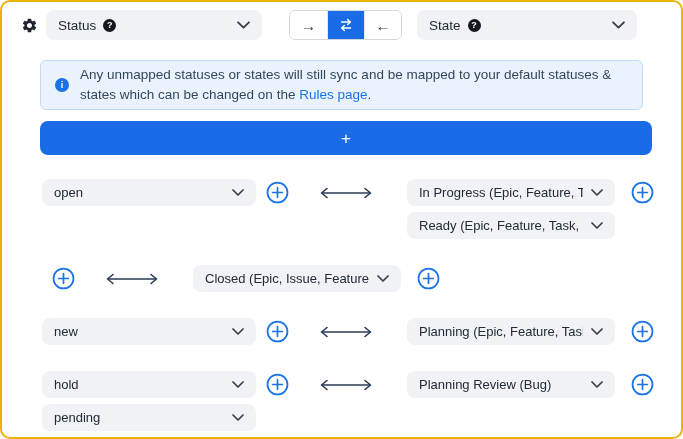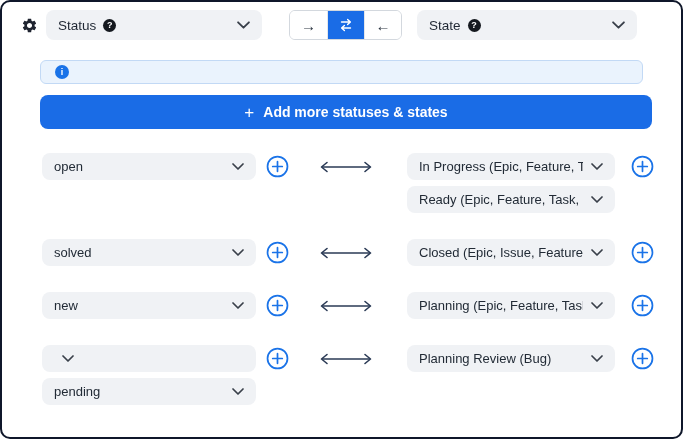--- a/index.html
+++ b/index.html
@@ -1,17 +1,17 @@
 <!DOCTYPE html>
 <html><head>
 <meta charset="utf-8">
 <style>
   html,body{margin:0;padding:0;background:#fff;}
   body{font-family:"Liberation Sans",sans-serif;}
-  .app{position:relative;width:683px;height:439px;box-sizing:border-box;border:2px solid #0f172a;
+  .app{position:relative;width:683px;height:439px;box-sizing:border-box;border:2px solid #eab308;
        border-radius:10px;background:#fff;overflow:hidden;}
 
   
   .topbar{display:flex;align-items:center;margin:8px 0 0 18px;}
   .gear-btn{width:18px;height:18px;border:none;background:none;padding:0;cursor:pointer;display:flex;align-items:center;justify-content:center;}
   .pill{display:flex;align-items:center;background:#f0f2f5;border-radius:8px;height:30px;
         padding:0 12px;box-sizing:border-box;cursor:pointer;}
   .top-label{font-size:13.5px;color:#1f2733;}
   .help-badge{width:13px;height:13px;border-radius:50%;background:#15191f;color:#fff;font-size:9px;
               font-weight:bold;display:inline-flex;align-items:center;justify-content:center;margin-left:7px;flex:none;}
@@ -96,25 +96,25 @@
       <span class="help-badge">?</span>
       <span class="spacer"></span>
       <svg class="chev" width="13" height="8" viewBox="0 0 12 7">
         <path d="M1 1 L6 6 L11 1" fill="none" stroke="#39404a" stroke-width="1.7" stroke-linecap="round" stroke-linejoin="round"></path>
       </svg>
     </div>
   </div>
 
   <div class="banner">
     <span class="info-icon">i</span>
+    <span><span>Any unmapped statuses or states will still sync and be mapped to your default statuses &amp; states which can be changed on the </span><a>Rules page</a><span>.</span></span>
   </div>
 
   <button class="add-btn">
     <span class="add-plus">+</span>
-    <span>Add more statuses &amp; states</span>
   </button>
 
   <div class="mappings" id="mappings">
   <div class="map-group">
     <div class="col left-col">
   <div class="map-pill">
     <span class="pill-label">open</span>
 
   <svg class="chev" width="12" height="7" viewBox="0 0 12 7">
     <path d="M1 1 L6 6 L11 1" fill="none" stroke="#39404a" stroke-width="1.7" stroke-linecap="round" stroke-linejoin="round"></path>
@@ -157,110 +157,102 @@
   <button class="plus-btn">
     <svg width="23" height="23" viewBox="0 0 24 24">
       <circle cx="12" cy="12" r="10.4" fill="none" stroke="#1a73e8" stroke-width="1.8"></circle>
       <path d="M12 7 V17 M7 12 H17" stroke="#1a73e8" stroke-width="1.8" stroke-linecap="round"></path>
     </svg>
   </button>
 </div>
   </div>
 
   <div class="map-group">
+    <div class="plus-slot left-plus">
+  <button class="plus-btn">
+    <svg width="23" height="23" viewBox="0 0 24 24">
+      <circle cx="12" cy="12" r="10.4" fill="none" stroke="#1a73e8" stroke-width="1.8"></circle>
+      <path d="M12 7 V17 M7 12 H17" stroke="#1a73e8" stroke-width="1.8" stroke-linecap="round"></path>
+    </svg>
+  </button>
+</div>
+    <div class="arrow-slot">
+      <svg width="58" height="12" viewBox="0 0 58 12">
+        <line x1="5" y1="6" x2="53" y2="6" stroke="#2a3a55" stroke-width="1.6"></line>
+        <path d="M10 1.5 L4.5 6 L10 10.5" fill="none" stroke="#2a3a55" stroke-width="1.6" stroke-linecap="round" stroke-linejoin="round"></path>
+        <path d="M48 1.5 L53.5 6 L48 10.5" fill="none" stroke="#2a3a55" stroke-width="1.6" stroke-linecap="round" stroke-linejoin="round"></path>
+      </svg>
+    </div>
+    <div class="col right-col">
+  <div class="map-pill">
+    <span class="pill-label">Closed (Epic, Issue, Feature, Task...</span>
+
+  <svg class="chev" width="12" height="7" viewBox="0 0 12 7">
+    <path d="M1 1 L6 6 L11 1" fill="none" stroke="#39404a" stroke-width="1.7" stroke-linecap="round" stroke-linejoin="round"></path>
+  </svg>
+</div>
+</div>
+    <div class="plus-slot right-plus">
+  <button class="plus-btn">
+    <svg width="23" height="23" viewBox="0 0 24 24">
+      <circle cx="12" cy="12" r="10.4" fill="none" stroke="#1a73e8" stroke-width="1.8"></circle>
+      <path d="M12 7 V17 M7 12 H17" stroke="#1a73e8" stroke-width="1.8" stroke-linecap="round"></path>
+    </svg>
+  </button>
+</div>
+  </div>
+
+  <div class="map-group">
     <div class="col left-col">
   <div class="map-pill">
-    <span class="pill-label">solved</span>
-
-  <svg class="chev" width="12" height="7" viewBox="0 0 12 7">
-    <path d="M1 1 L6 6 L11 1" fill="none" stroke="#39404a" stroke-width="1.7" stroke-linecap="round" stroke-linejoin="round"></path>
-  </svg>
-</div>
-</div>
-    <div class="plus-slot left-plus">
-  <button class="plus-btn">
-    <svg width="23" height="23" viewBox="0 0 24 24">
-      <circle cx="12" cy="12" r="10.4" fill="none" stroke="#1a73e8" stroke-width="1.8"></circle>
-      <path d="M12 7 V17 M7 12 H17" stroke="#1a73e8" stroke-width="1.8" stroke-linecap="round"></path>
-    </svg>
-  </button>
-</div>
-    <div class="arrow-slot">
-      <svg width="58" height="12" viewBox="0 0 58 12">
-        <line x1="5" y1="6" x2="53" y2="6" stroke="#2a3a55" stroke-width="1.6"></line>
-        <path d="M10 1.5 L4.5 6 L10 10.5" fill="none" stroke="#2a3a55" stroke-width="1.6" stroke-linecap="round" stroke-linejoin="round"></path>
-        <path d="M48 1.5 L53.5 6 L48 10.5" fill="none" stroke="#2a3a55" stroke-width="1.6" stroke-linecap="round" stroke-linejoin="round"></path>
-      </svg>
-    </div>
-    <div class="col right-col">
-  <div class="map-pill">
-    <span class="pill-label">Closed (Epic, Issue, Feature, Task...</span>
+    <span class="pill-label">new</span>
+
+  <svg class="chev" width="12" height="7" viewBox="0 0 12 7">
+    <path d="M1 1 L6 6 L11 1" fill="none" stroke="#39404a" stroke-width="1.7" stroke-linecap="round" stroke-linejoin="round"></path>
+  </svg>
+</div>
+</div>
+    <div class="plus-slot left-plus">
+  <button class="plus-btn">
+    <svg width="23" height="23" viewBox="0 0 24 24">
+      <circle cx="12" cy="12" r="10.4" fill="none" stroke="#1a73e8" stroke-width="1.8"></circle>
+      <path d="M12 7 V17 M7 12 H17" stroke="#1a73e8" stroke-width="1.8" stroke-linecap="round"></path>
+    </svg>
+  </button>
+</div>
+    <div class="arrow-slot">
+      <svg width="58" height="12" viewBox="0 0 58 12">
+        <line x1="5" y1="6" x2="53" y2="6" stroke="#2a3a55" stroke-width="1.6"></line>
+        <path d="M10 1.5 L4.5 6 L10 10.5" fill="none" stroke="#2a3a55" stroke-width="1.6" stroke-linecap="round" stroke-linejoin="round"></path>
+        <path d="M48 1.5 L53.5 6 L48 10.5" fill="none" stroke="#2a3a55" stroke-width="1.6" stroke-linecap="round" stroke-linejoin="round"></path>
+      </svg>
+    </div>
+    <div class="col right-col">
+  <div class="map-pill">
+    <span class="pill-label">Planning (Epic, Feature, Task, Bu...</span>
 
   <svg class="chev" width="12" height="7" viewBox="0 0 12 7">
     <path d="M1 1 L6 6 L11 1" fill="none" stroke="#39404a" stroke-width="1.7" stroke-linecap="round" stroke-linejoin="round"></path>
   </svg>
 </div>
 </div>
     <div class="plus-slot right-plus">
   <button class="plus-btn">
     <svg width="23" height="23" viewBox="0 0 24 24">
       <circle cx="12" cy="12" r="10.4" fill="none" stroke="#1a73e8" stroke-width="1.8"></circle>
       <path d="M12 7 V17 M7 12 H17" stroke="#1a73e8" stroke-width="1.8" stroke-linecap="round"></path>
     </svg>
   </button>
 </div>
   </div>
 
   <div class="map-group">
     <div class="col left-col">
   <div class="map-pill">
-    <span class="pill-label">new</span>
-
-  <svg class="chev" width="12" height="7" viewBox="0 0 12 7">
-    <path d="M1 1 L6 6 L11 1" fill="none" stroke="#39404a" stroke-width="1.7" stroke-linecap="round" stroke-linejoin="round"></path>
-  </svg>
-</div>
-</div>
-    <div class="plus-slot left-plus">
-  <button class="plus-btn">
-    <svg width="23" height="23" viewBox="0 0 24 24">
-      <circle cx="12" cy="12" r="10.4" fill="none" stroke="#1a73e8" stroke-width="1.8"></circle>
-      <path d="M12 7 V17 M7 12 H17" stroke="#1a73e8" stroke-width="1.8" stroke-linecap="round"></path>
-    </svg>
-  </button>
-</div>
-    <div class="arrow-slot">
-      <svg width="58" height="12" viewBox="0 0 58 12">
-        <line x1="5" y1="6" x2="53" y2="6" stroke="#2a3a55" stroke-width="1.6"></line>
-        <path d="M10 1.5 L4.5 6 L10 10.5" fill="none" stroke="#2a3a55" stroke-width="1.6" stroke-linecap="round" stroke-linejoin="round"></path>
-        <path d="M48 1.5 L53.5 6 L48 10.5" fill="none" stroke="#2a3a55" stroke-width="1.6" stroke-linecap="round" stroke-linejoin="round"></path>
-      </svg>
-    </div>
-    <div class="col right-col">
-  <div class="map-pill">
-    <span class="pill-label">Planning (Epic, Feature, Task, Bu...</span>
-
-  <svg class="chev" width="12" height="7" viewBox="0 0 12 7">
-    <path d="M1 1 L6 6 L11 1" fill="none" stroke="#39404a" stroke-width="1.7" stroke-linecap="round" stroke-linejoin="round"></path>
-  </svg>
-</div>
-</div>
-    <div class="plus-slot right-plus">
-  <button class="plus-btn">
-    <svg width="23" height="23" viewBox="0 0 24 24">
-      <circle cx="12" cy="12" r="10.4" fill="none" stroke="#1a73e8" stroke-width="1.8"></circle>
-      <path d="M12 7 V17 M7 12 H17" stroke="#1a73e8" stroke-width="1.8" stroke-linecap="round"></path>
-    </svg>
-  </button>
-</div>
-  </div>
-
-  <div class="map-group">
-    <div class="col left-col">
-  <div class="map-pill">
+    <span class="pill-label">hold</span>
 
   <svg class="chev" width="12" height="7" viewBox="0 0 12 7">
     <path d="M1 1 L6 6 L11 1" fill="none" stroke="#39404a" stroke-width="1.7" stroke-linecap="round" stroke-linejoin="round"></path>
   </svg>
 </div>
 
   <div class="map-pill">
     <span class="pill-label">pending</span>
 
   <svg class="chev" width="12" height="7" viewBox="0 0 12 7">

